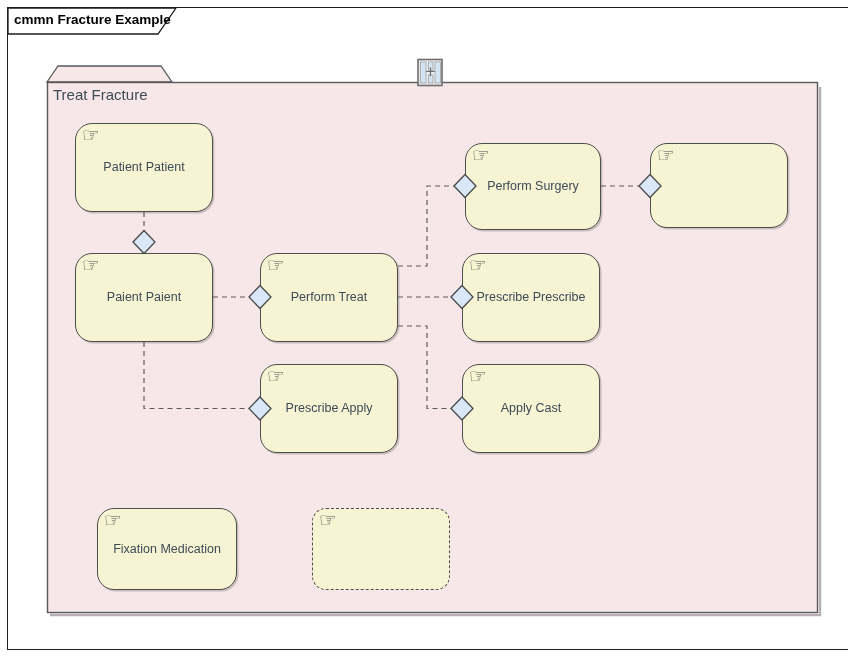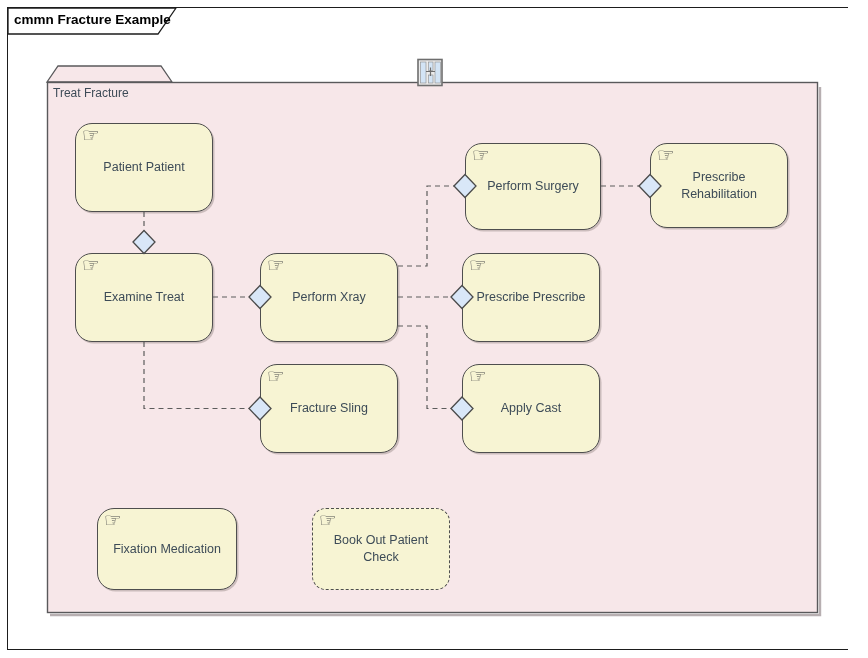--- a/index.html
+++ b/index.html
@@ -11,21 +11,21 @@
     position:absolute;left:7px;top:7px;width:852px;height:643px;
     border:1px solid #1d1d1d;box-sizing:border-box;
   }
   svg.layer{position:absolute;left:0;top:0;}
   .title-label{
     position:absolute;left:14px;top:12px;
     font-size:13.5px;font-weight:bold;color:#000;white-space:nowrap;
   }
   .stage-label{
     position:absolute;left:53px;top:86px;
-    font-size:12px;color:#3d4b57;white-space:nowrap;
+    font-size:15px;color:#3d4b57;white-space:nowrap;
   }
   .task{
     position:absolute;box-sizing:border-box;
     background:#f7f4d3;border:1.4px solid #4e4e4e;border-radius:17px;
     display:flex;align-items:center;justify-content:center;text-align:center;
     color:#3d4b57;font-size:12.5px;line-height:1.35;padding:0 9px;
     box-shadow:1.5px 1.5px 0 rgba(137,125,121,0.4);
   }
   .task.dashed{border-style:dashed;border-radius:14px;box-shadow:none;}
   .task .hand{
@@ -64,53 +64,51 @@
   <div class="title-label">cmmn Fracture Example</div>
 
   <div class="stage-label">Treat Fracture</div>
 
   <div class="task t-triage">
     <span class="hand">☞</span>
     <span class="label">Patient Patient</span>
   </div>
   <div class="task t-examine">
     <span class="hand">☞</span>
-    <span class="label">Examine Treat</span>
+    <span class="label">Paient Paient</span>
   </div>
   <div class="task t-xray">
     <span class="hand">☞</span>
-    <span class="label">Perform Xray</span>
+    <span class="label">Perform Treat</span>
   </div>
   <div class="task t-surgery">
     <span class="hand">☞</span>
     <span class="label">Perform Surgery</span>
   </div>
   <div class="task t-rehab">
     <span class="hand">☞</span>
-    <span class="label">Prescribe Rehabilitation</span>
   </div>
   <div class="task t-fixation">
     <span class="hand">☞</span>
     <span class="label">Prescribe Prescribe</span>
   </div>
   <div class="task t-sling">
     <span class="hand">☞</span>
-    <span class="label">Fracture Sling</span>
+    <span class="label">Prescribe Apply</span>
   </div>
   <div class="task t-cast">
     <span class="hand">☞</span>
     <span class="label">Apply Cast</span>
   </div>
   <div class="task t-medication">
     <span class="hand">☞</span>
     <span class="label">Fixation Medication</span>
   </div>
   <div class="task t-bookout dashed">
     <span class="hand">☞</span>
-    <span class="label">Book Out Patient Check</span>
   </div>
 
   <svg class="layer" width="868" height="658" style="pointer-events:none">
 
     <path class="conn" d="M144,212 V230.5"></path>
     <path class="conn" d="M213,297 H249"></path>
     <path class="conn" d="M144,342 V408.5 H249"></path>
     <path class="conn" d="M398,266 H427 V186 H454"></path>
     <path class="conn" d="M398,297 H451"></path>
     <path class="conn" d="M398,326 H427 V408.5 H451"></path>

